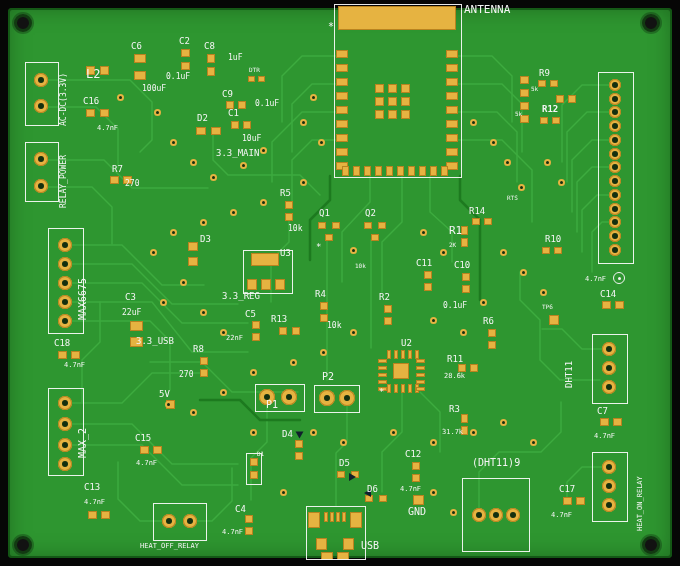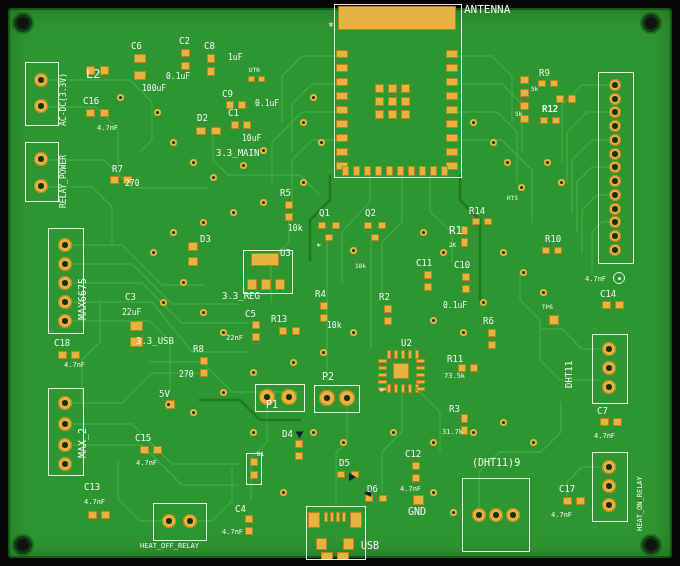--- a/index.html
+++ b/index.html
@@ -411,21 +411,21 @@
     <div class="silk" style="position: absolute; left: 122px; top: 309px; font-size: 8px;">22uF</div>
     <div class="silk" style="position: absolute; left: 54px; top: 339px; font-size: 9px;">C18</div>
     <div class="silk" style="position: absolute; left: 64px; top: 362px; font-size: 7px;">4.7nF</div>
     <div class="silk" style="position: absolute; left: 136px; top: 337px; font-size: 9px;">3.3_USB</div>
     <div class="silk" style="position: absolute; left: 193px; top: 345px; font-size: 9px;">R8</div>
     <div class="silk" style="position: absolute; left: 179px; top: 371px; font-size: 8px;">270</div>
     <div class="silk" style="position: absolute; left: 159px; top: 390px; font-size: 9px;">5V</div>
     <div class="silk" style="position: absolute; left: 401px; top: 339px; font-size: 9px;">U2</div>
     <div class="silk" style="position: absolute; left: 379px; top: 388px; font-size: 9px;">*</div>
     <div class="silk" style="position: absolute; left: 447px; top: 355px; font-size: 9px;">R11</div>
-    <div class="silk" style="position: absolute; left: 444px; top: 373px; font-size: 7px;">73.5k</div>
+    <div class="silk" style="position: absolute; left: 444px; top: 373px; font-size: 7px;">28.6k</div>
     <div class="silk" style="position: absolute; left: 322px; top: 372px; font-size: 10px;">P2</div>
     <div class="silk" style="position: absolute; left: 266px; top: 400px; font-size: 10px;">P1</div>
     <div class="silk" style="position: absolute; left: 449px; top: 405px; font-size: 9px;">R3</div>
     <div class="silk" style="position: absolute; left: 442px; top: 429px; font-size: 7px;">31.7k</div>
     <div class="silk" style="position: absolute; left: 135px; top: 434px; font-size: 9px;">C15</div>
     <div class="silk" style="position: absolute; left: 136px; top: 460px; font-size: 7px;">4.7nF</div>
     <div class="silk" style="position: absolute; left: 282px; top: 430px; font-size: 9px;">D4</div>
     <div class="silk" style="position: absolute; left: 257px; top: 451px; font-size: 6px;">D1</div>
     <div class="silk" style="position: absolute; left: 339px; top: 459px; font-size: 9px;">D5</div>
     <div class="silk" style="position: absolute; left: 367px; top: 485px; font-size: 9px;">D6</div>

